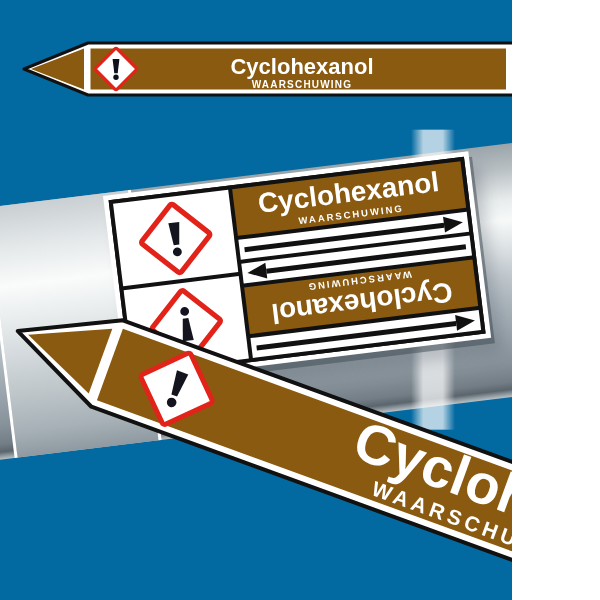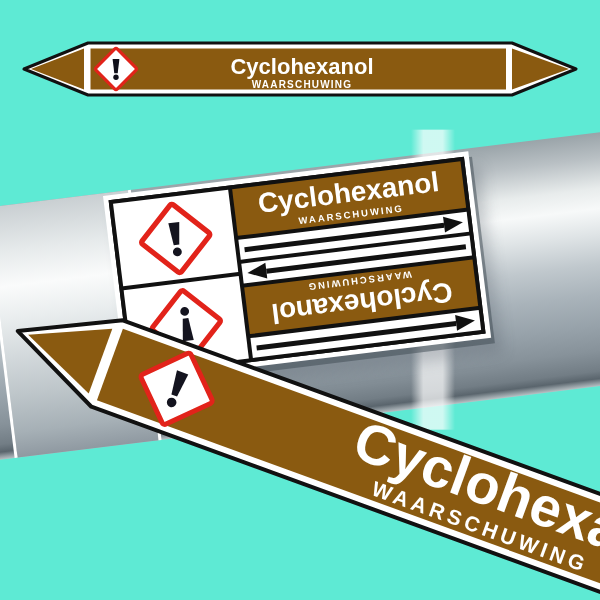--- a/index.html
+++ b/index.html
@@ -1,18 +1,18 @@
 <!DOCTYPE html>
 <html><head>
 <meta charset="utf-8">
 <style>
   html,body{margin:0;padding:0;background:#fff;}
   #canvas{
-    position:relative;width:600px;height:600px;overflow:hidden;
-    background:#5eead4;font-family:"Liberation Sans",sans-serif;
+    position:relative;width:512px;height:600px;overflow:hidden;
+    background:#0369a1;font-family:"Liberation Sans",sans-serif;
   }
   
   .pipe-mid{
     position:absolute;left:-60px;top:170px;width:720px;height:252px;
     transform:rotate(-7deg);z-index:1;
     background:linear-gradient(to bottom,
       #9aa4a9 0%, #b9c0c4 10%, #e8ecec 22%, #f7f9f9 30%, #dfe4e6 40%,
       #c0c8cd 52%, #a9b3ba 64%, #97a2aa 76%, #87929a 86%, #727d85 94%,
       #5a656d 97%, #8b959b 98.5%, #b9c1c5 100%);
   }

